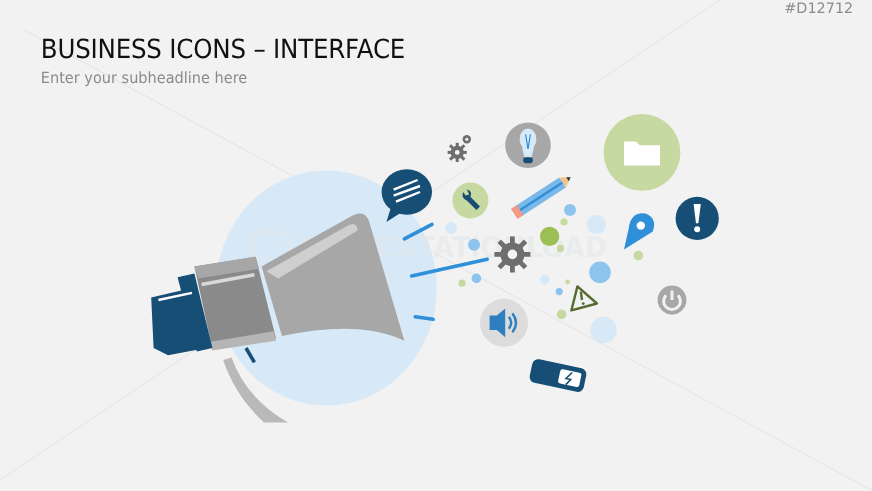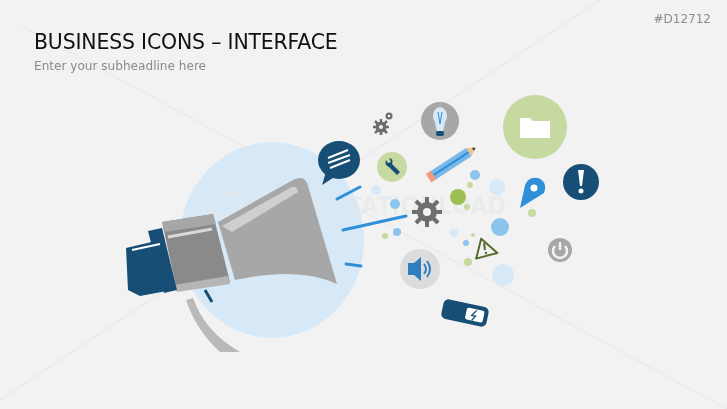--- a/index.html
+++ b/index.html
@@ -1,21 +1,21 @@
 <!DOCTYPE html>
 <html><head>
   <meta charset="utf-8">
   <style>
     html, body { margin: 0; padding: 0; }
     body { width: 727px; height: 409px; overflow: hidden; background: #f2f2f2; position: relative; font-family: "Liberation Sans", sans-serif; }
     .slide { position: absolute; left: 0; top: 0; width: 727px; height: 409px; background: #f2f2f2; }
     .diag { position: absolute; left: 0; top: 0; width: 727px; height: 409px; }
     .title { position: absolute; left: 34px; top: 29px; font-size: 22px; color: #111; letter-spacing: -0.2px; white-space: nowrap; font-family: "DejaVu Sans", sans-serif; font-weight: normal; transform: scaleX(0.93); transform-origin: left; }
     .subtitle { position: absolute; left: 34px; top: 58px; font-size: 13px; color: #8a8a8a; white-space: nowrap; font-family: "DejaVu Sans", sans-serif; transform: scaleX(0.93); transform-origin: left; }
-    .code { position: absolute; right: 16px; top: 12px; font-size: 12px; color: #8c8c8c; font-family: "DejaVu Sans", sans-serif; }
+    .code { position: absolute; right: 16px; top: 0; font-size: 12px; color: #8c8c8c; font-family: "DejaVu Sans", sans-serif; }
     .art { position: absolute; left: 0; top: 0; width: 727px; height: 409px; }
     .watermark { font-family: "DejaVu Sans", sans-serif; font-weight: bold; }
   </style>
 </head>
 <body>
 
 <div class="slide">
   <svg class="diag" viewBox="0 0 727 409">
     <line x1="20" y1="25" x2="727" y2="409" stroke="#e6e6e6" stroke-width="1"></line>
     <line x1="0" y1="400" x2="600" y2="0" stroke="#e6e6e6" stroke-width="1"></line>

